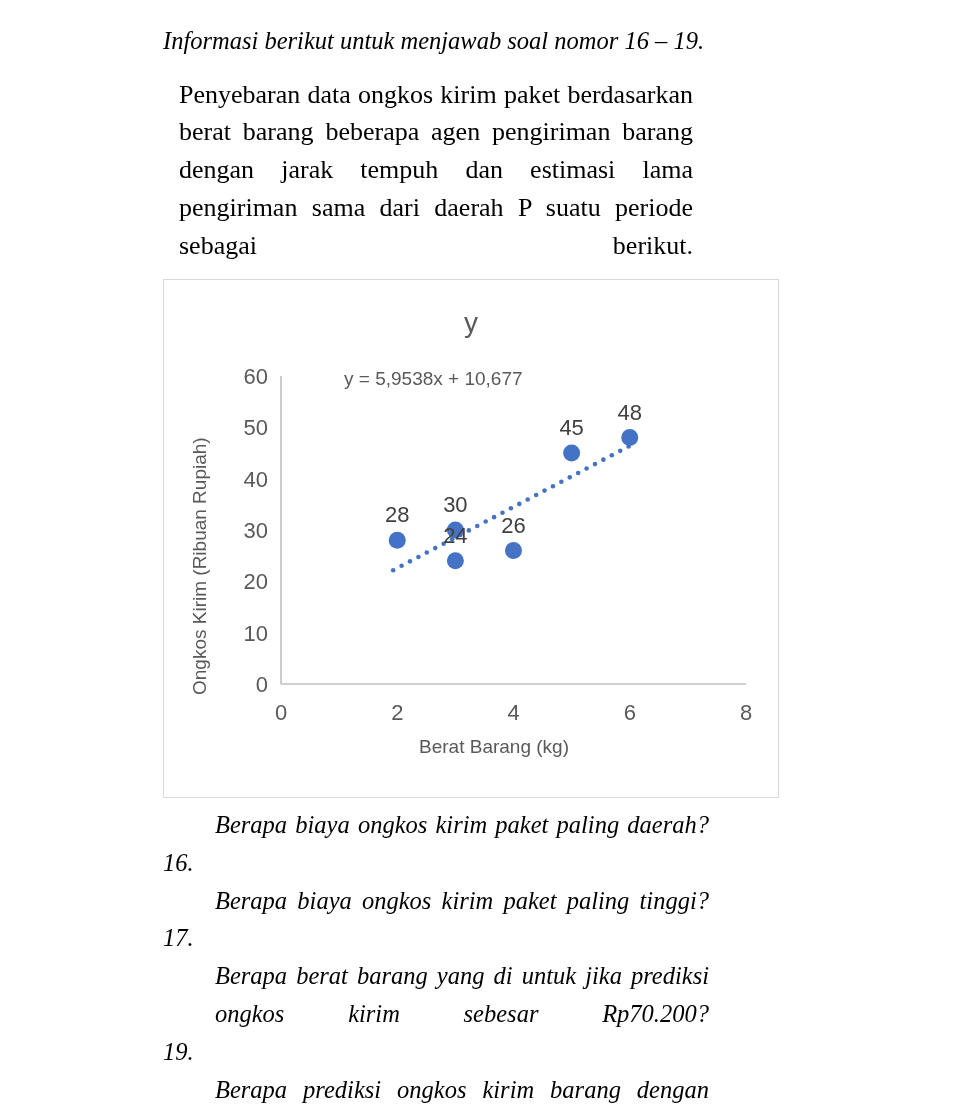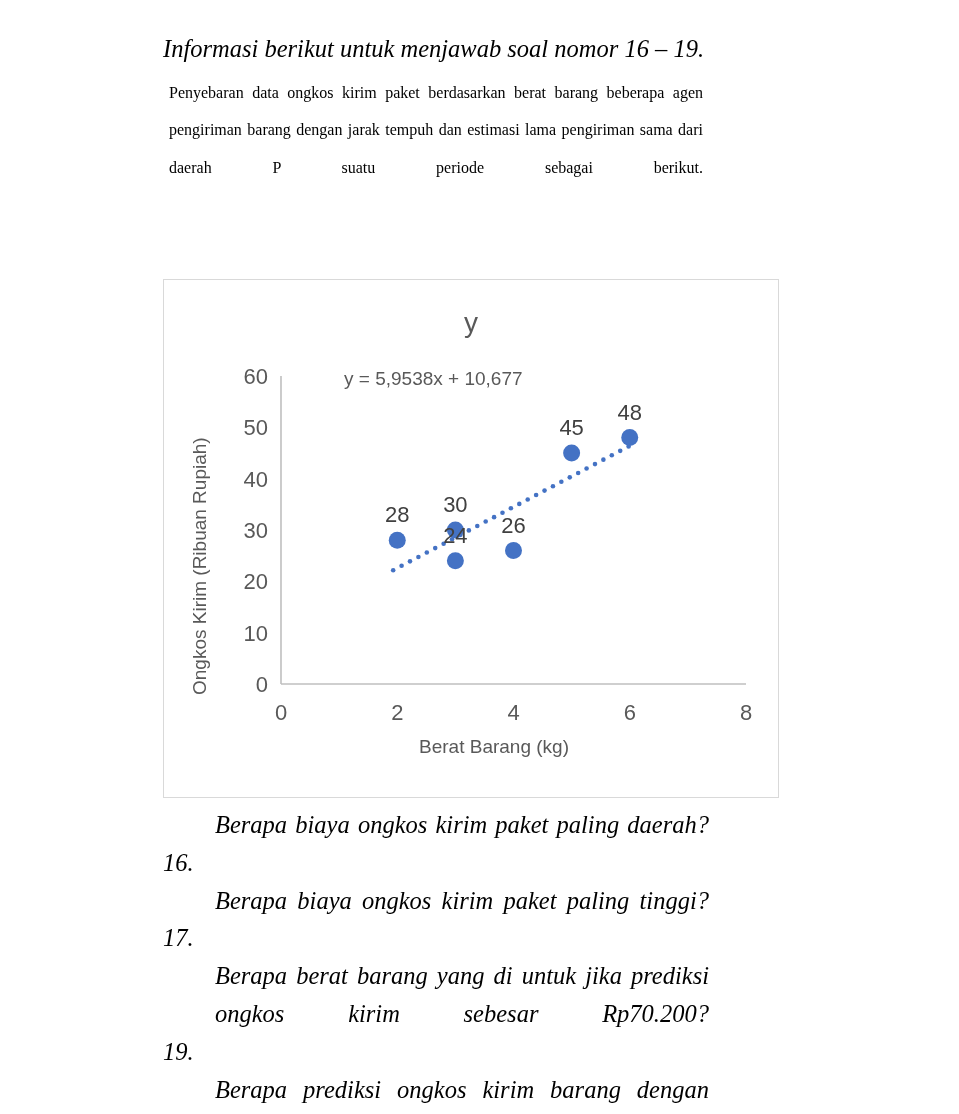--- a/index.html
+++ b/index.html
@@ -13,34 +13,34 @@
     position: relative;
     font-family: "Liberation Serif", serif;
     color: #000000;
     overflow: hidden;
   }
 
   
   .passage {
     position: absolute;
     left: 163px;
-    top: 30px;
+    top: 22px;
     width: 546px;
   }
   .passage .lead {
     font-style: italic;
     font-size: 24.5px;
     line-height: 37.5px;
     margin: 0;
     text-align: left;
   }
   .passage .body-text {
-    font-size: 16px;
+    font-size: 26px;
     line-height: 37.8px;
-    margin: 6px;
+    margin: 16px;
     text-align: justify;
     text-justify: inter-word;
   }
   .passage .body-text::after {
     content: "";
     display: inline-block;
     width: 100%;
   }
 
   

